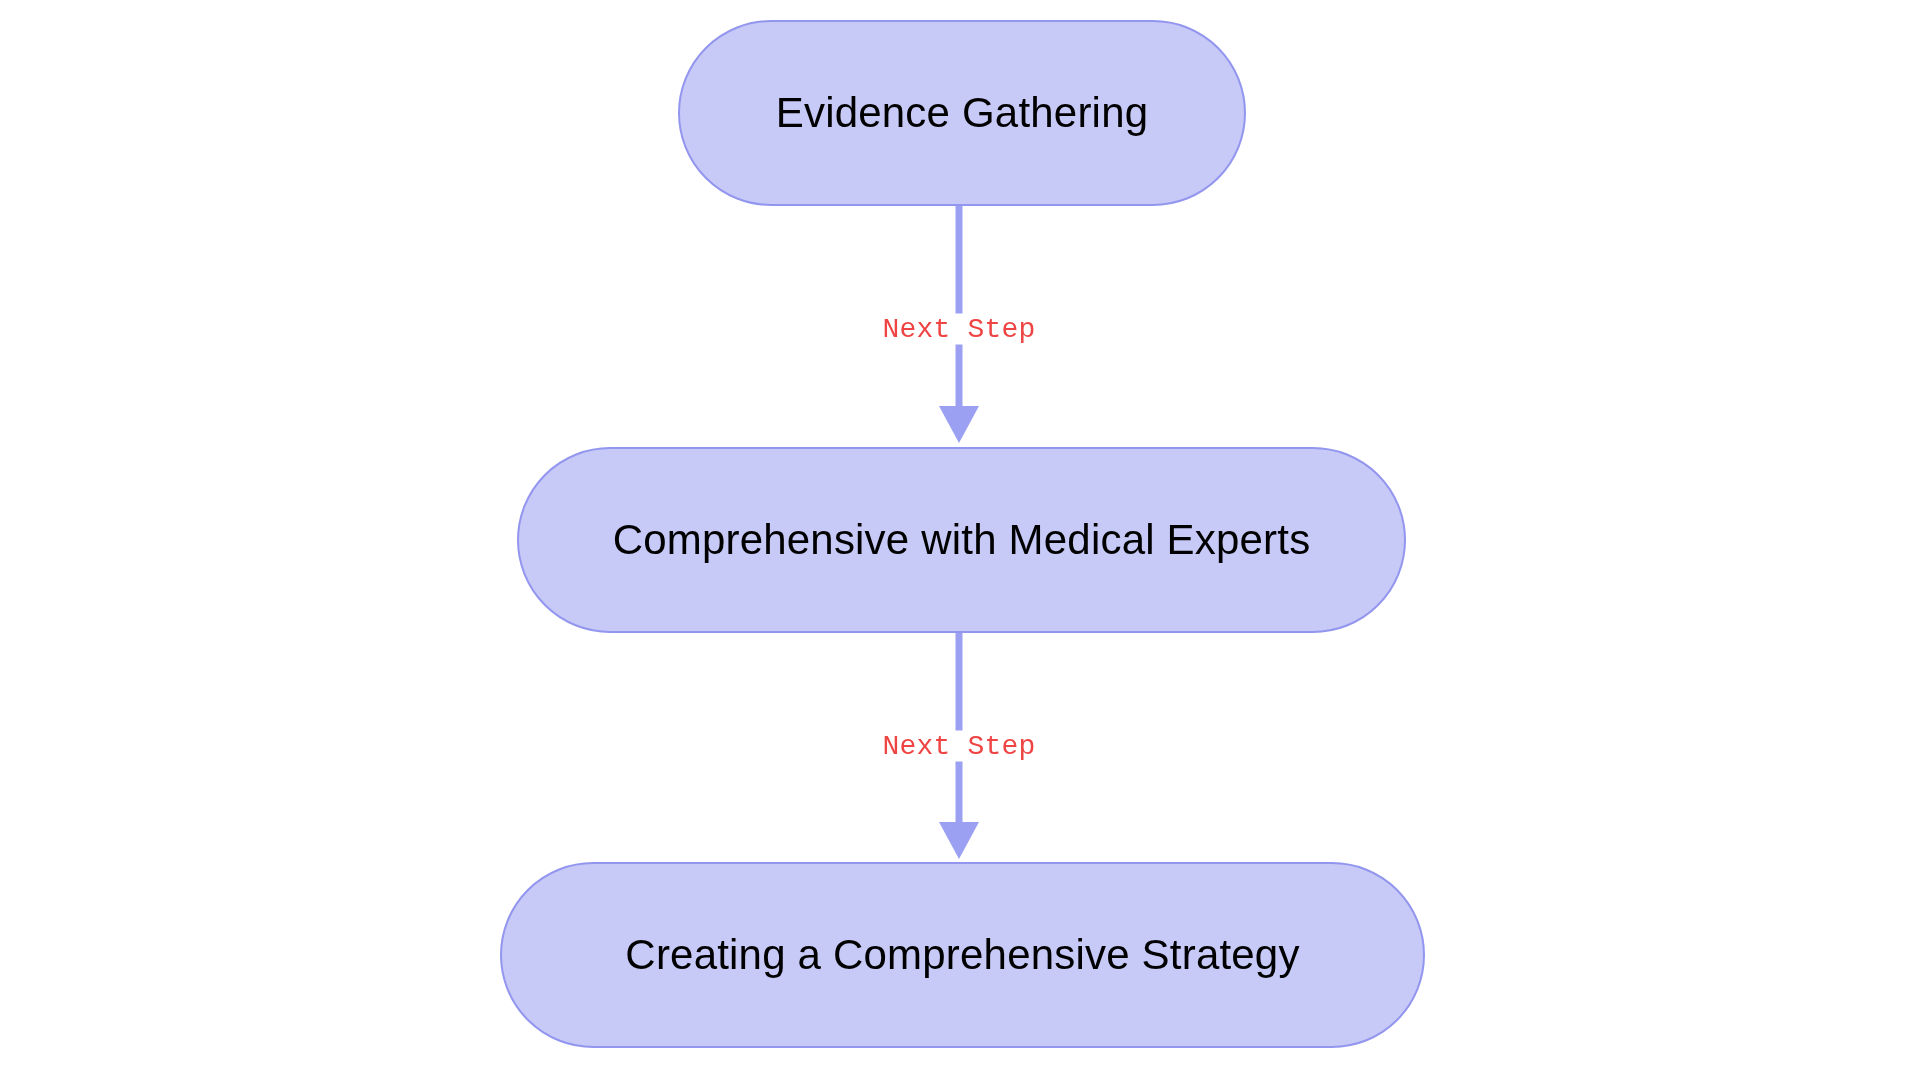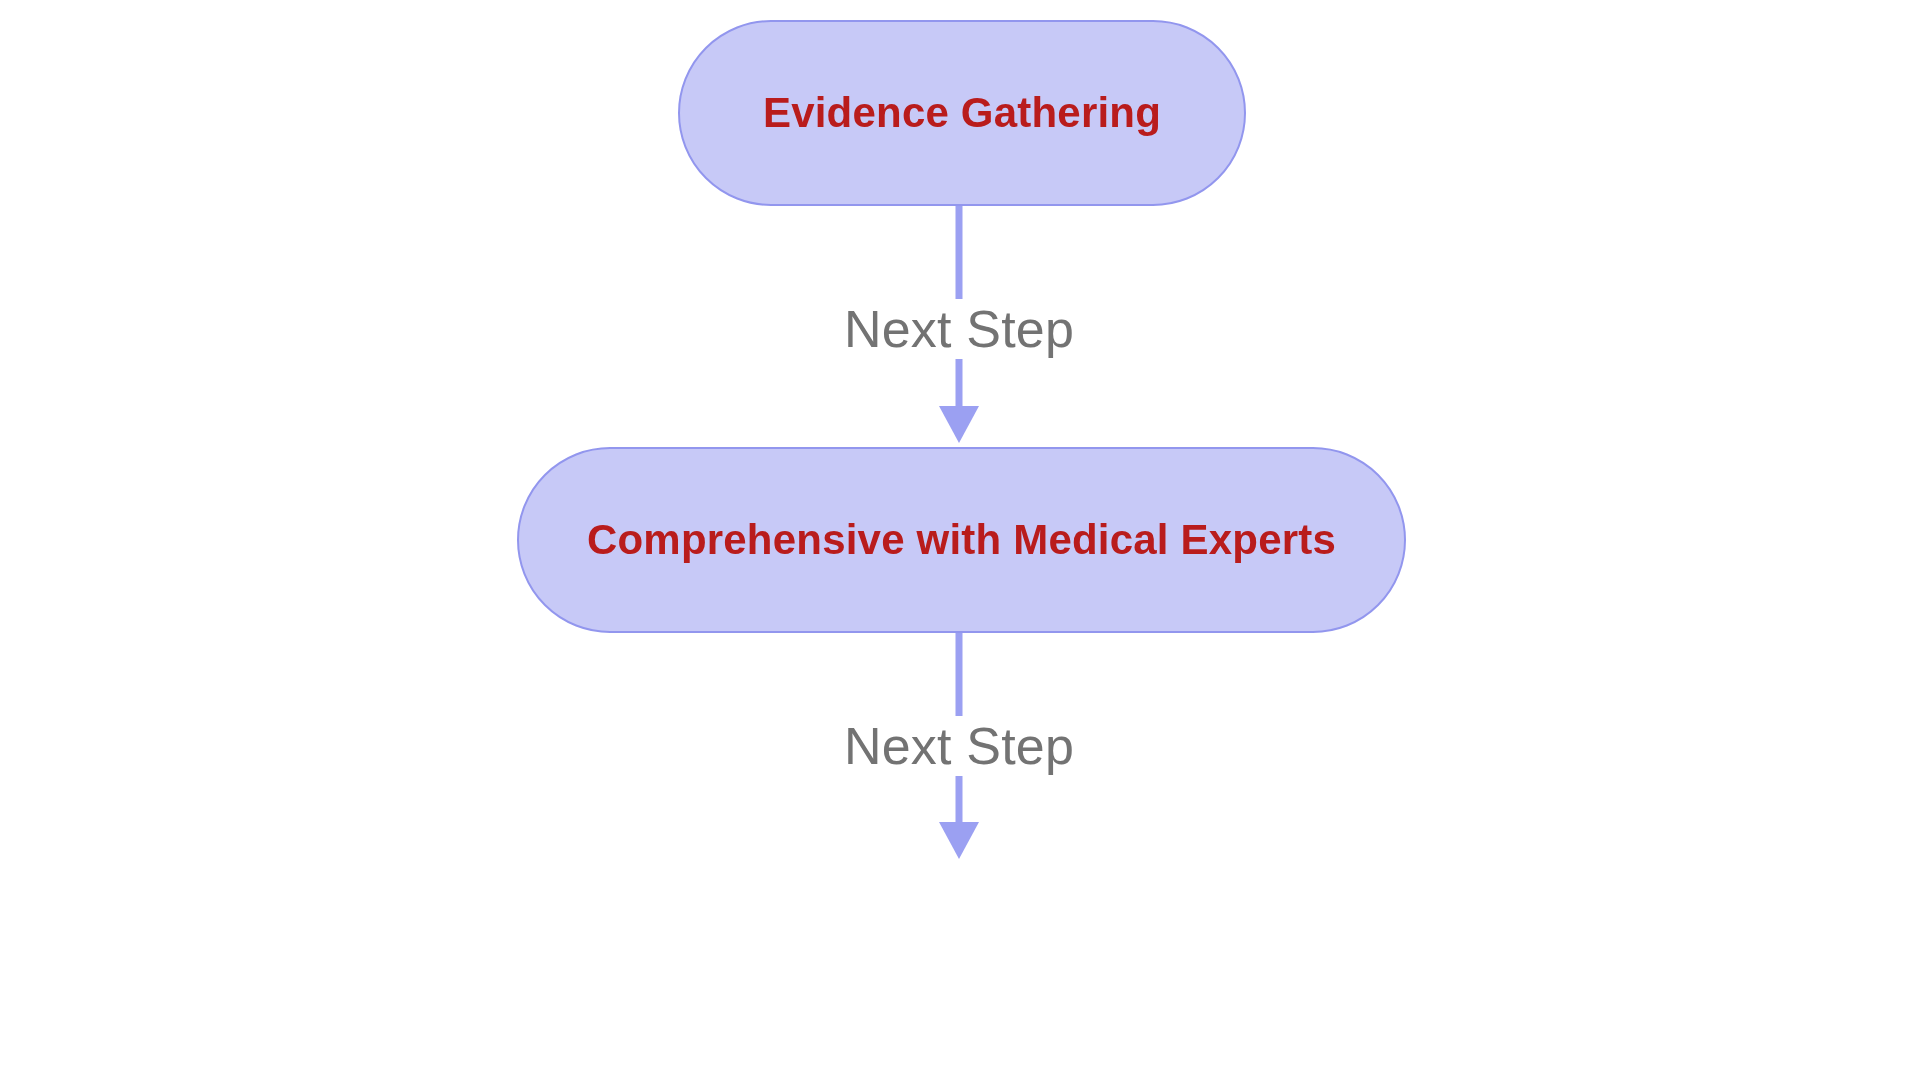--- a/index.html
+++ b/index.html
@@ -24,23 +24,23 @@
   
   .node {
     position: absolute;
     box-sizing: border-box;
     background: #c7c9f7;
     border: 2px solid #9296ee;
     border-radius: 999px;
     display: flex;
     align-items: center;
     justify-content: center;
-    color: #b91c1c;
+    color: #000000;
     font-family: "Liberation Sans", sans-serif;
-    font-weight: 700;
+    font-weight: 400;
     letter-spacing: 0.2px;
     white-space: nowrap;
     text-align: center;
   }
 
   #node-evidence-gathering {
     left: 678px;
     top: 20px;
     width: 568px;
     height: 186px;
@@ -71,23 +71,23 @@
     width: 1920px;
     height: 1083px;
     pointer-events: none;
     overflow: visible;
   }
 
   .edge-label {
     position: absolute;
     transform: translate(-50%, -50%);
     background: #ffffff;
-    color: #737373;
-    font-family: Liberation Sans, sans-serif;
-    font-size: 52px;
+    color: #ef4444;
+    font-family: Liberation Mono, monospace;
+    font-size: 28px;
     font-weight: 400;
     white-space: nowrap;
     padding: 0 10px;
     letter-spacing: 0.2px;
   }
 
   #edge-label-1 { left: 959px; top: 329px; }
   #edge-label-2 { left: 959px; top: 746px; }
 </style>
 </head>
@@ -105,18 +105,19 @@
     <g>
       <line x1="959" y1="633" x2="959" y2="824" stroke="#9ba0f2" stroke-width="7"></line>
       <polygon points="939,822 979,822 959,859" fill="#9ba0f2"></polygon>
     </g>
   </svg>
 
   <div class="node" id="node-evidence-gathering">Evidence Gathering</div>
 
   <div class="node" id="node-consultation-medical-experts">Comprehensive with Medical Experts</div>
 
+  <div class="node" id="node-creating-comprehensive-strategy">Creating a Comprehensive Strategy</div>
 
   <div class="edge-label" id="edge-label-1">Next Step</div>
 
   <div class="edge-label" id="edge-label-2">Next Step</div>
 
 </div>
 
 </body></html>

